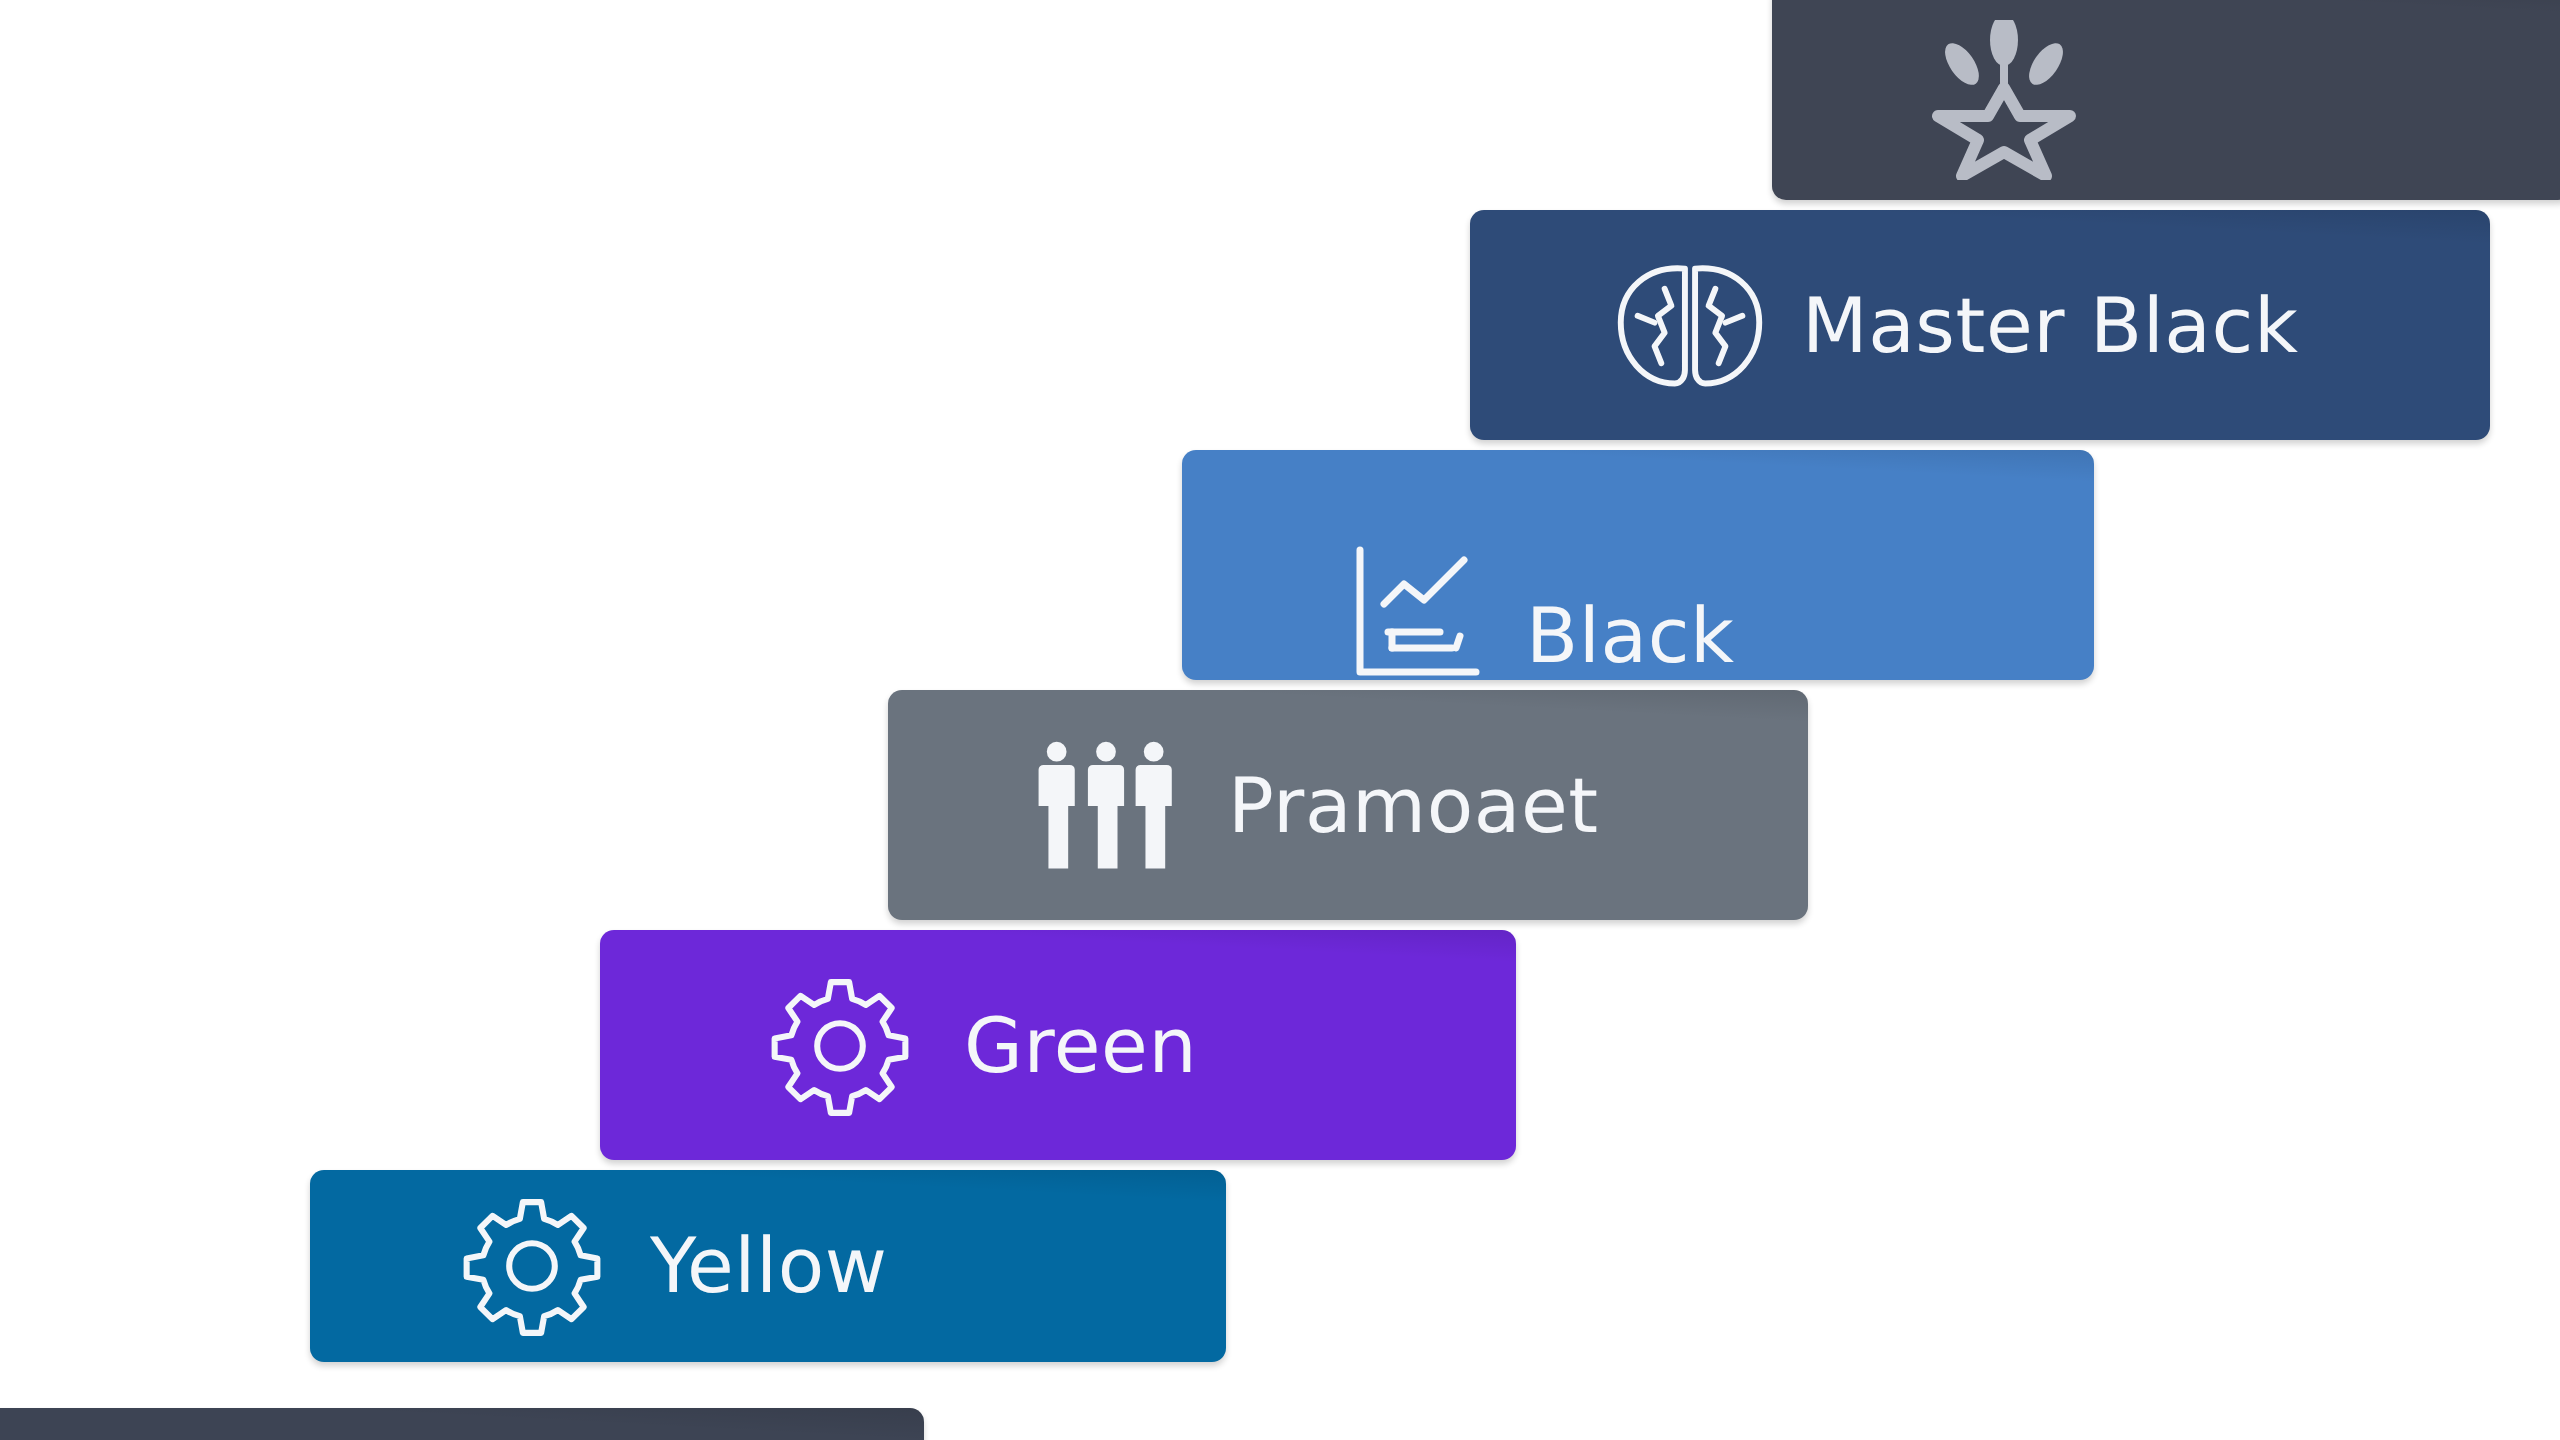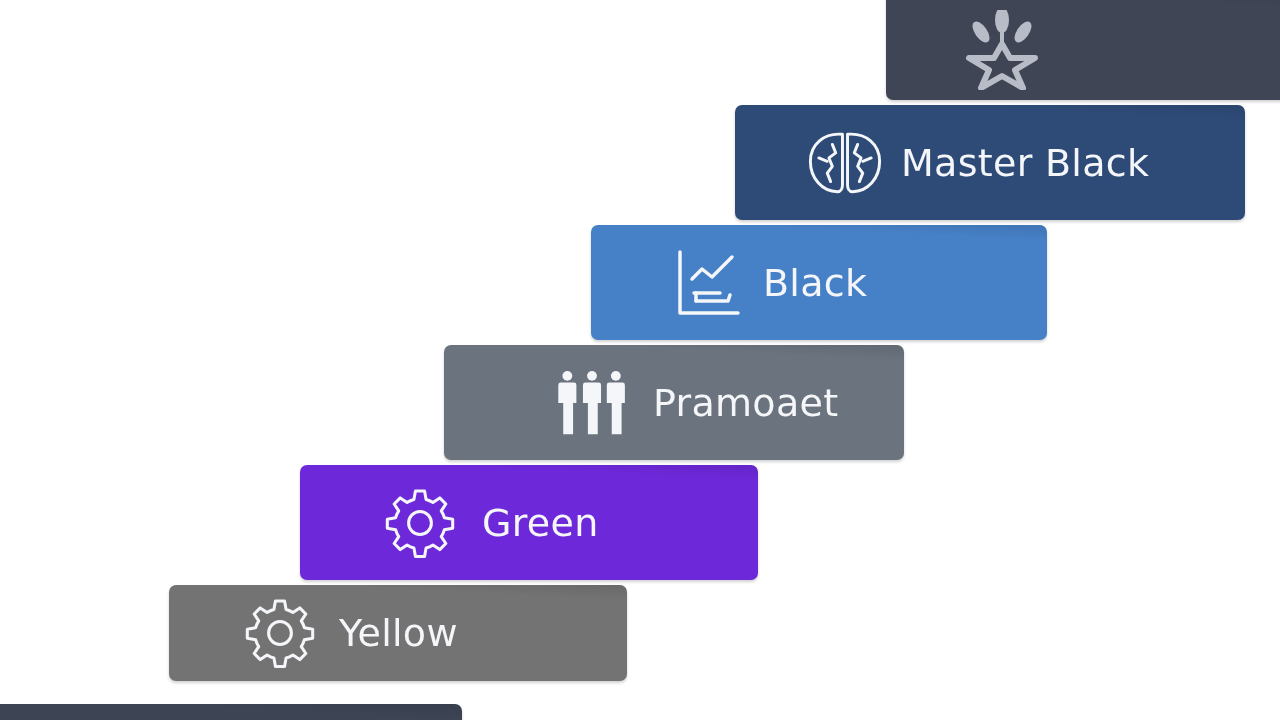--- a/index.html
+++ b/index.html
@@ -50,24 +50,24 @@
     .step .label {
       position: relative;
       font-size: 38px;
       letter-spacing: 0.3px;
       white-space: nowrap;
       color: #f4f6f9;
     }
 
     
     .s0 { left: -10px;  top: 704px; width: 472px; height: 40px; background: #3d4454; }
-    .s1 { left: 169px;  top: 585px; width: 458px; height: 96px; background: #737373; }
+    .s1 { left: 155px;  top: 585px; width: 458px; height: 96px; background: #0369a1; }
     .s2 { left: 300px;  top: 465px; width: 458px; height: 115px; background: #6d28d9; }
-    .s3 { left: 444px;  top: 345px; width: 460px; height: 115px; background: #6a737e; padding-left: 39px; }
-    .s4 { left: 591px;  top: 225px; width: 456px; height: 115px; background: #4680c6; }
+    .s3 { left: 444px;  top: 345px; width: 460px; height: 115px; background: #6a737e; }
+    .s4 { left: 591px;  top: 225px; width: 456px; height: 115px; background: #4680c6; align-items: flex-end; }
     .s5 { left: 735px;  top: 105px; width: 510px; height: 115px; background: #2e4b78; }
     .s6 { left: 886px;  top: -8px;  width: 400px; height: 108px; background: #3f4554; }
 
     .s1 .icon { margin-left: 72px; width: 78px; }
     .s1 .label { margin-left: 20px; }
     .s2 .icon { margin-left: 80px; width: 80px; }
     .s2 .label { margin-left: 22px; }
     .s3 .icon { margin-left: 70px; width: 78px; }
     .s3 .label { margin-left: 22px; }
     .s4 .icon { margin-left: 84px; width: 66px; }

